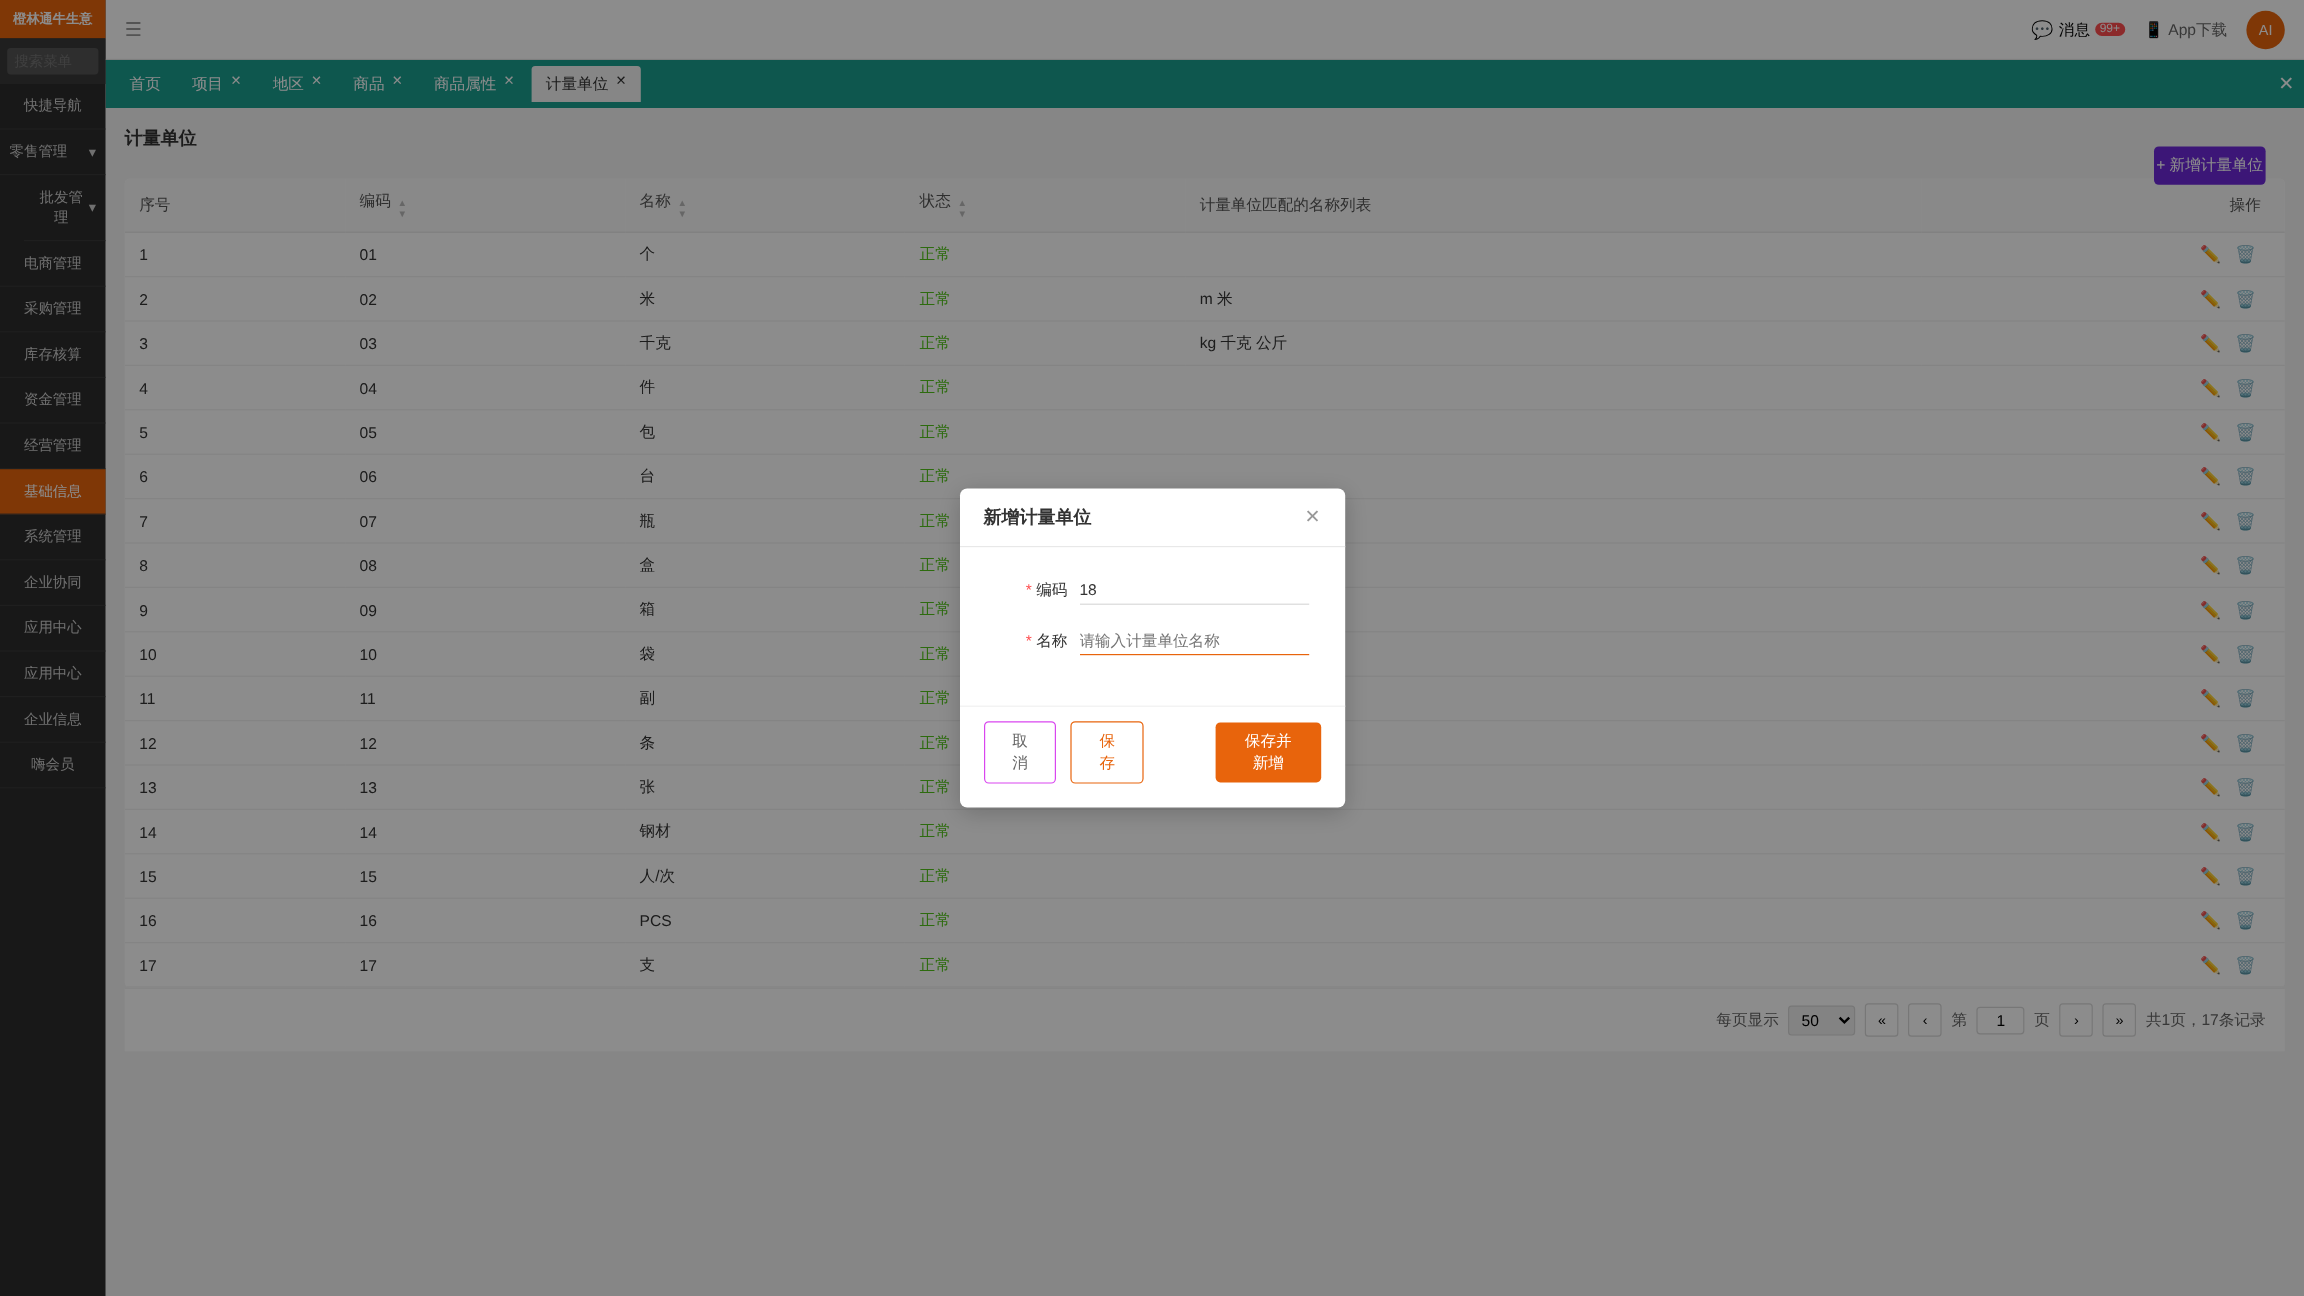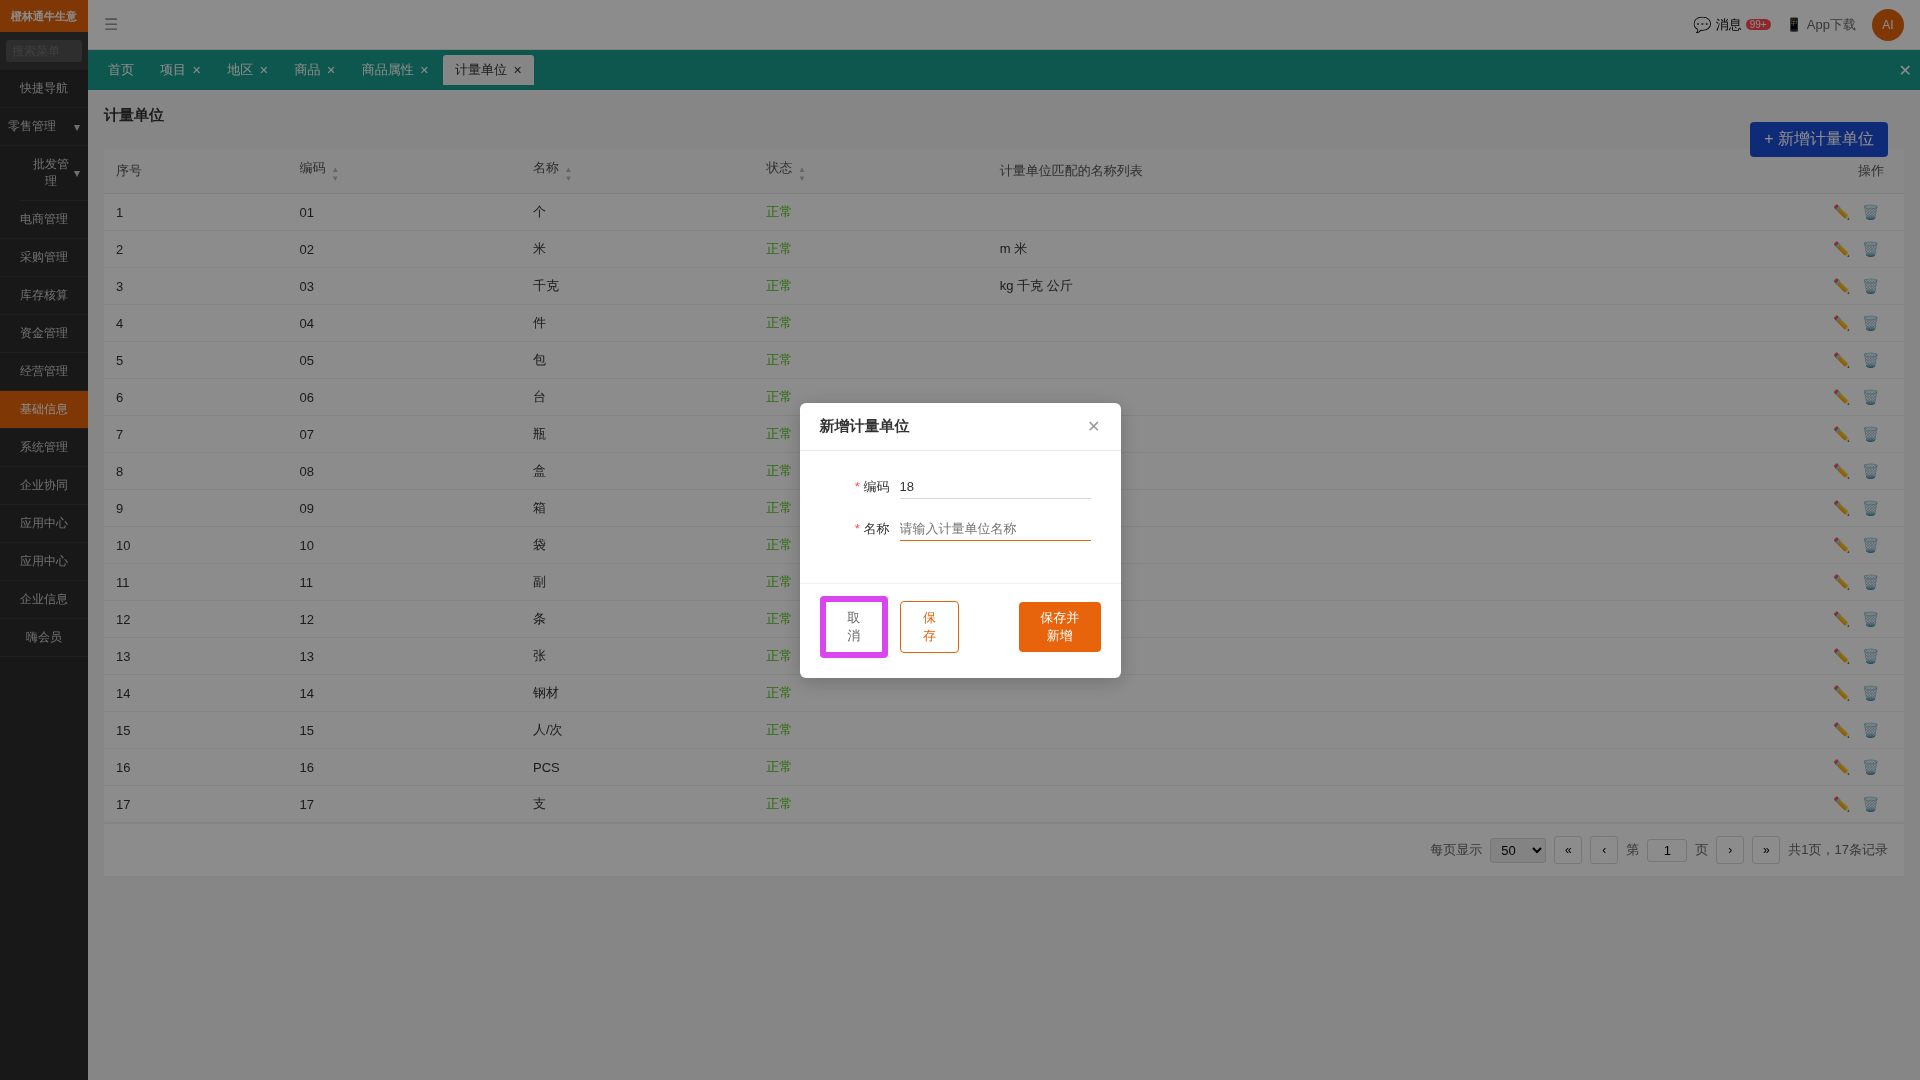--- a/index.html
+++ b/index.html
@@ -18,29 +18,29 @@
     .main-content { flex: 1; display: flex; flex-direction: column; height: 1080px; overflow: hidden; }
 
     
     .top-bar { height: 50px; background: #fff; display: flex; align-items: center; justify-content: space-between; padding: 0 16px; border-bottom: 1px solid #e8e8e8; flex-shrink: 0; }
     .top-bar-left { display: flex; align-items: center; gap: 8px; }
     .top-bar-right { display: flex; align-items: center; gap: 16px; }
     .badge { background: #ff4d4f; color: white; border-radius: 10px; font-size: 10px; padding: 0 4px; }
 
     
     .tabs { height: 40px; background: #1a9e8e; display: flex; align-items: center; padding: 0 8px; gap: 2px; flex-shrink: 0; }
-    .tab { padding: 6px 12px; color: white; cursor: pointer; font-size: 13px; border-radius: 3px 3px 0 0; display: flex; align-items: center; gap: 4px; }
+    .tab { padding: 6px 12px; color: white; cursor: pointer; font-size: 13px; border-radius: 3px 3px 0 0; display: flex; gap: 4px; }
     .tab.active { background: #f5f5f5; color: #333; }
     .tab-close { font-size: 11px; cursor: pointer; margin-left: 2px; }
     .tabs-close-all { margin-left: auto; color: white; cursor: pointer; font-size: 16px; }
 
     
     .content-area { flex: 1; background: #f5f5f5; padding: 16px; overflow-y: auto; position: relative; }
     .page-title { font-size: 15px; font-weight: bold; color: #333; margin-bottom: 12px; }
-    .add-btn { position: absolute; top: 16px; right: 16px; background: #1d4ed8; color: white; border: none; padding: 7px 14px; border-radius: 4px; cursor: pointer; font-size: 16px; }
+    .add-btn { position: absolute; top: 16px; right: 16px; background: #6d28d9; color: white; border: none; padding: 7px 2px; border-radius: 4px; cursor: pointer; font-size: 13px; }
 
     
     .table-container { background: white; border-radius: 4px; overflow: hidden; }
     table { width: 100%; border-collapse: collapse; font-size: 13px; }
     thead tr { background: #fafafa; }
     th { padding: 10px 12px; text-align: left; color: #555; font-weight: normal; border-bottom: 1px solid #e8e8e8; white-space: nowrap; }
     td { padding: 9px 12px; color: #333; border-bottom: 1px solid #f0f0f0; }
     .status-normal { color: #52c41a; }
     .action-btn { color: #999; cursor: pointer; margin-right: 8px; font-size: 14px; }
 
@@ -56,21 +56,21 @@
     .modal-header { padding: 14px 20px; border-bottom: 1px solid #e8e8e8; display: flex; align-items: center; justify-content: space-between; }
     .modal-title { font-size: 15px; font-weight: bold; color: #333; }
     .modal-close { cursor: pointer; color: #999; font-size: 16px; }
     .modal-body { padding: 24px 30px; }
     .form-item { margin-bottom: 18px; display: flex; align-items: center; }
     .form-label { width: 60px; text-align: right; margin-right: 10px; color: #333; font-size: 13px; flex-shrink: 0; }
     .form-label.required::before { content: "* "; color: #ff4d4f; }
     .form-input { flex: 1; border: none; border-bottom: 1px solid #d9d9d9; padding: 4px 0; font-size: 13px; outline: none; color: #333; }
     .form-input.active-border { border-bottom-color: #e8640c; }
     .modal-footer { padding: 12px 20px 20px; display: flex; align-items: center; justify-content: center; gap: 12px; border-top: 1px solid #f0f0f0; }
-    .btn-cancel { padding: 7px 20px; border: 6px solid #d946ef; background: white; border-radius: 4px; cursor: pointer; font-size: 13px; color: #666; }
+    .btn-cancel { padding: 7px 20px; border: 1px solid #d946ef; background: white; border-radius: 4px; cursor: pointer; font-size: 13px; color: #666; }
     .btn-save { padding: 7px 20px; border: 1px solid #e8640c; background: white; border-radius: 4px; cursor: pointer; font-size: 13px; color: #e8640c; }
     .btn-save-new { padding: 7px 20px; border: none; background: #e8640c; border-radius: 4px; cursor: pointer; font-size: 13px; color: white; margin-left: 48px; }
 
     .col-sort { display: inline-flex; flex-direction: column; font-size: 8px; margin-left: 2px; color: #bbb; }
   </style>
 </head>
 <body>
 
 <div class="sidebar">
   <div class="sidebar-logo">

